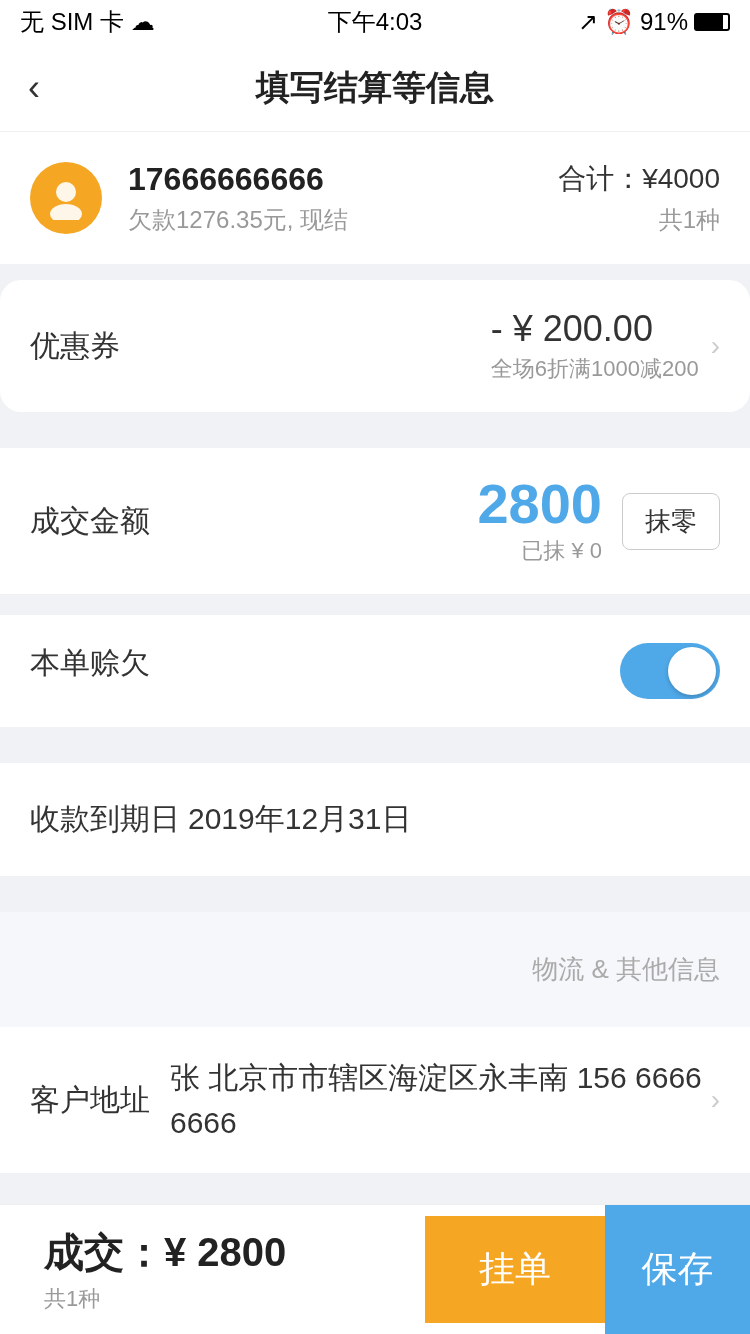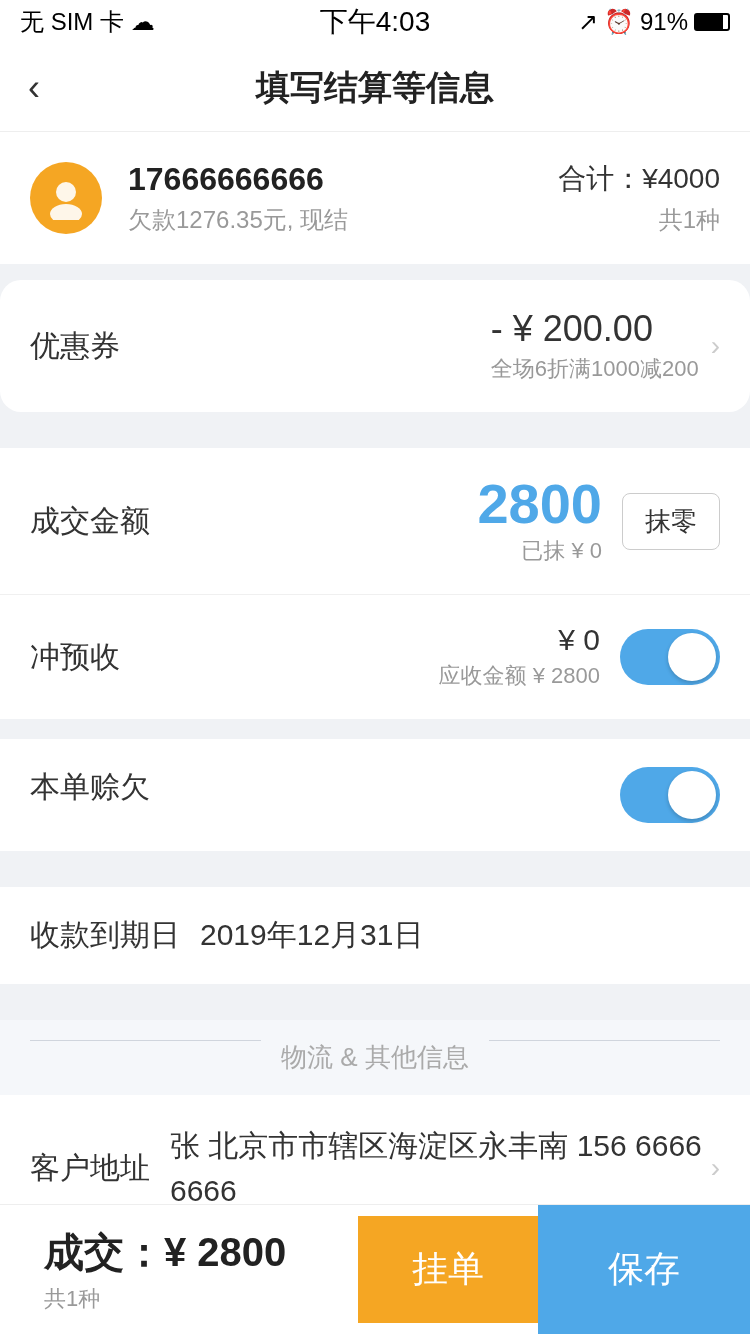--- a/index.html
+++ b/index.html
@@ -27,21 +27,21 @@
     }
     .status-bar-left {
       display: flex;
       align-items: center;
       gap: 8px;
     }
     .status-bar-center {
       position: absolute;
       left: 50%;
       transform: translateX(-50%);
-      font-size: 28px;
+      font-size: 24px;
       font-weight: 500;
     }
     .status-bar-right {
       display: flex;
       align-items: center;
       gap: 6px;
       font-size: 24px;
     }
 
     
@@ -271,45 +271,46 @@
       margin-bottom: 16px;
     }
     .debt-label {
       font-size: 30px;
       color: #333;
     }
 
     
     .due-date-row {
       background: #fff;
-      padding: 28px 30px;
-      display: flex;
-      align-items: center;
-      gap: 20px;
+      padding: 36px 30px;
+      display: flex;
+      align-items: center;
+      gap: 8px;
       margin-bottom: 16px;
       text-align: center;
     }
     .due-date-label {
       font-size: 30px;
       color: #333;
       flex-shrink: 0;
     }
     .due-date-value {
       font-size: 30px;
       color: #333;
     }
 
     
     .logistics-divider {
       background: #f5f7fa;
       padding: 20px 30px;
       display: flex;
-      align-items: flex-start;
+      align-items: flex-end;
       gap: 20px;
       margin-bottom: 0;
+      flex-direction: column;
     }
     .divider-line {
       flex: 1;
       height: 1px;
       background: #d0d5dd;
     }
     .divider-text {
       font-size: 26px;
       color: #aaa;
       white-space: nowrap;
@@ -374,21 +375,21 @@
       background: #f5a623;
       display: flex;
       align-items: center;
       justify-content: center;
       font-size: 36px;
       color: #fff;
       font-weight: 500;
       cursor: pointer;
     }
     .btn-save {
-      width: 212px;
+      width: 145px;
       height: 130px;
       background: #4fa8e8;
       display: flex;
       align-items: center;
       justify-content: center;
       font-size: 36px;
       color: #fff;
       font-weight: 500;
       cursor: pointer;
     }
@@ -461,32 +462,20 @@
       <div class="amount-label">成交金额</div>
       <div class="amount-right">
         <div class="amount-value-wrap">
           <div class="amount-value">2800</div>
           <div class="amount-sub">已抹  ¥ 0</div>
         </div>
         <button class="round-btn">抹零</button>
       </div>
     </div>
 
-    <div class="prepay-row">
-      <div class="prepay-label">冲预收</div>
-      <div class="prepay-right">
-        <div class="prepay-value-wrap">
-          <div class="prepay-value">¥ 0</div>
-          <div class="prepay-sub">应收金额 ¥ 2800</div>
-        </div>
-        <div class="toggle">
-          <div class="toggle-knob"></div>
-        </div>
-      </div>
-    </div>
   </div>
 
   <div class="section-gap"></div>
 
   <div class="debt-row">
     <div class="debt-label">本单赊欠</div>
     <div class="toggle">
       <div class="toggle-knob"></div>
     </div>
   </div>

